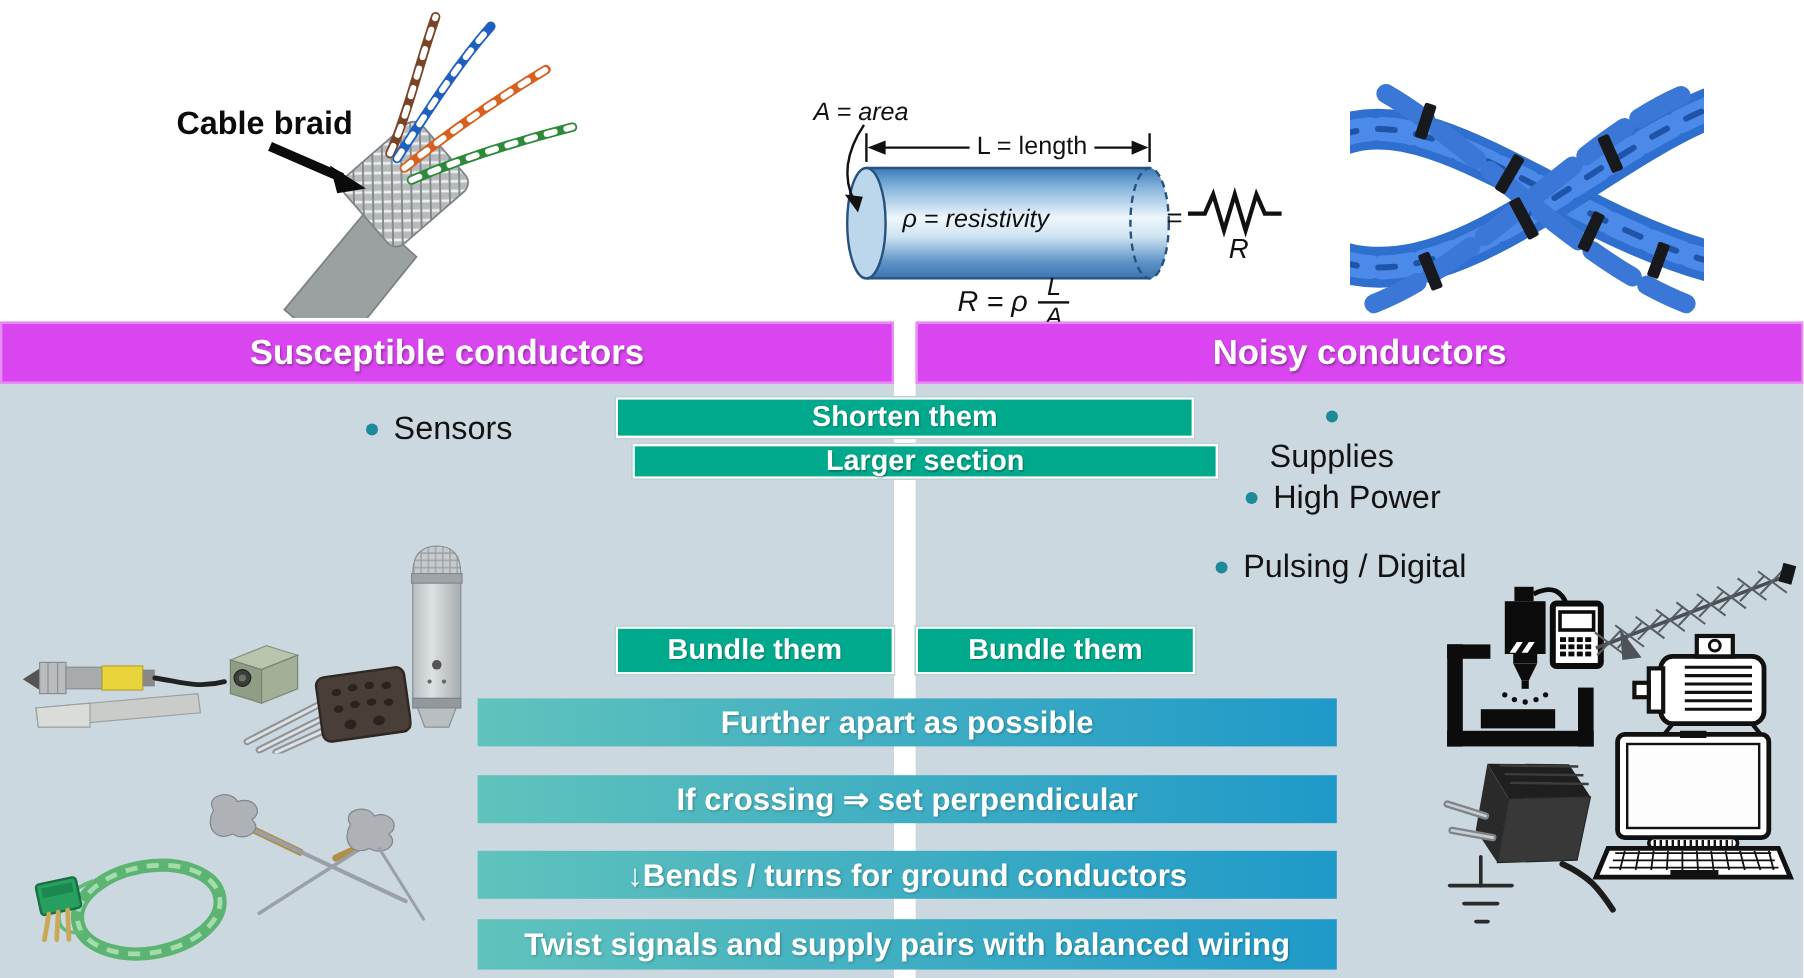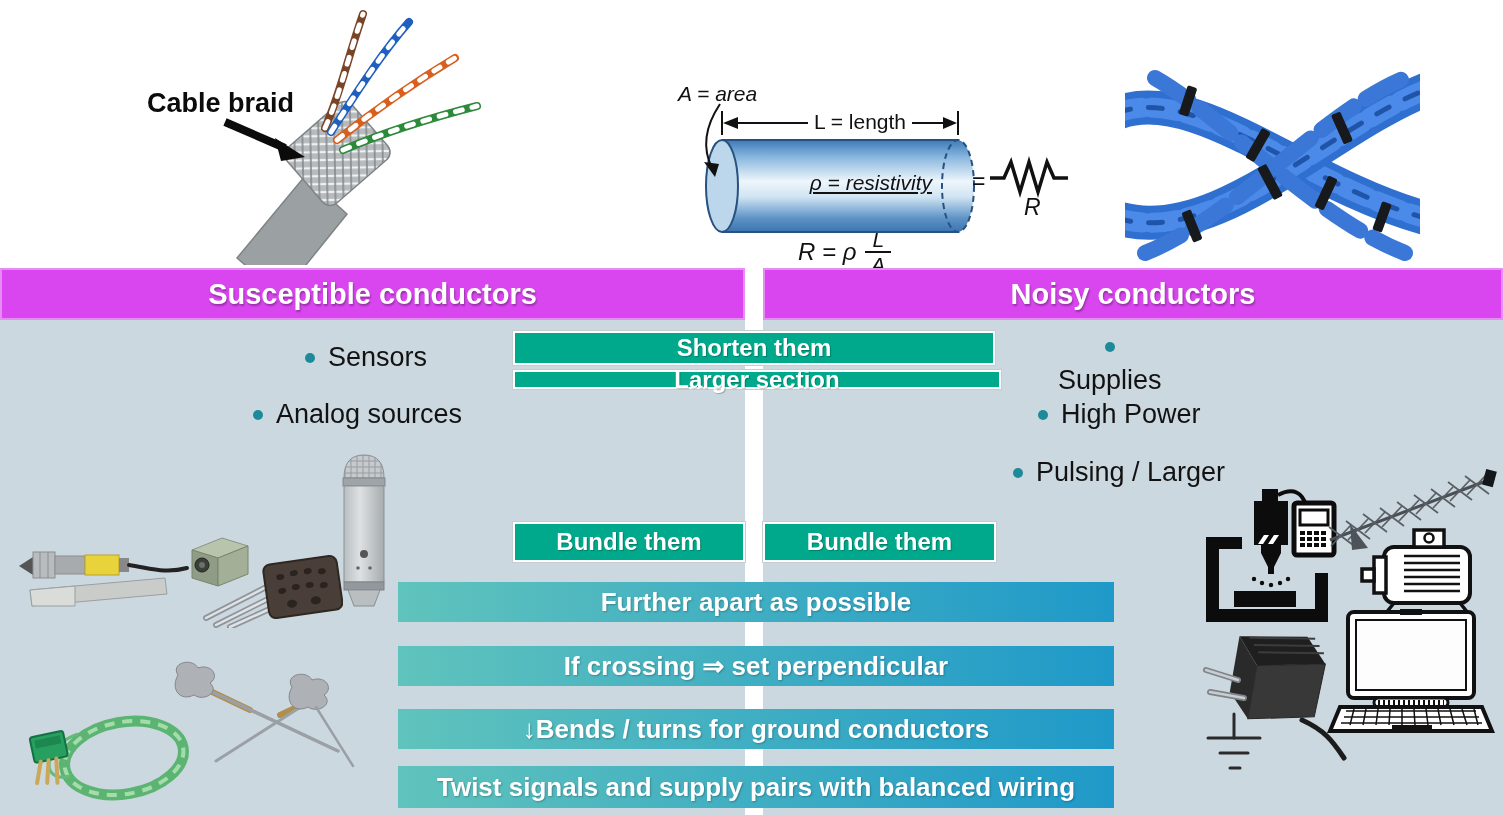--- a/index.html
+++ b/index.html
@@ -24,42 +24,42 @@
           font-size:27px;color:#121212;white-space:nowrap;}
   .bullet .dot{width:10px;height:10px;border-radius:50%;background:#1d8a99;flex:0 0 auto;}
 
   
   .action{position:absolute;background:#00a98b;border:2px solid #fff;
           box-shadow:0 0 0 1px #c2cdd4;color:#fff;font-weight:bold;
           display:flex;align-items:center;justify-content:center;
           font-size:24px;text-shadow:1px 1px 1px rgba(0,0,0,.25);
           box-sizing:border-box;z-index:5;}
   #act-shorten{left:513px;top:331px;width:482px;height:34px;}
-  #act-larger {left:513px;top:370px;width:488px;height:19px;}
+  #act-larger {left:527px;top:370px;width:488px;height:29px;}
   #act-bundle-left {left:513px;top:522px;width:232px;height:40px;}
   #act-bundle-right{left:763px;top:522px;width:233px;height:40px;}
 
   
   .bar{position:absolute;left:398px;width:716px;height:40px;
        background:linear-gradient(90deg,#60c3bc,#1f99c9);
        color:#fff;font-weight:bold;display:flex;align-items:center;justify-content:center;
        font-size:26px;text-shadow:1px 1px 2px rgba(0,0,0,.25);z-index:5;}
   #bar-0{top:582px;}
   #bar-1{top:646px;}
   #bar-2{top:709px;}
   #bar-3{top:766px;height:42px;}
 
   
   #fig-cable{left:85px;top:0;width:490px;height:265px;}
   #cable-label{position:absolute;left:62px;top:88px;font-size:27px;font-weight:bold;color:#0b0b0b;}
   #fig-res{left:660px;top:78px;width:440px;height:190px;}
   .rlabel{position:absolute;color:#111;font-size:21px;white-space:nowrap;}
   #res-area{left:18px;top:4px;font-style:italic;}
   #res-length{left:150px;top:32px;width:100px;text-align:center;}
-  #res-rho{left:92px;top:93px;width:180px;text-align:right;font-style:italic;text-decoration:underline;}
+  #res-rho{left:92px;top:93px;width:180px;text-align:left;font-style:italic;}
   #res-eq{left:312px;top:90px;font-size:23px;}
   #res-r{left:364px;top:116px;font-size:23px;font-style:italic;}
   #res-formula{left:138px;top:150px;display:flex;align-items:center;gap:9px;
                font-size:24px;font-style:italic;color:#111;position:absolute;}
   #res-formula .frac{display:inline-flex;flex-direction:column;align-items:center;
                      font-size:21px;line-height:1.1;}
   #res-formula .num{padding:0 7px;border-bottom:2px solid #111;}
   #fig-bundle{left:1125px;top:68px;width:295px;height:195px;}
 
   
@@ -192,35 +192,31 @@
 
   <div class="hdr" id="hdr-left">Susceptible conductors</div>
   <div class="hdr" id="hdr-right">Noisy conductors</div>
   <div class="panel" id="panel-left"></div>
   <div class="panel" id="panel-right"></div>
 
   <div class="bullet" style="left:305px;top:342px;">
     <span class="dot"></span>
     <span>Sensors</span>
   </div>
-  <div class="bullet" style="left:253px;top:399px;">
-    <span class="dot"></span>
-    <span>Analog sources</span>
-  </div>
   <div class="bullet" style="left:1058px;top:342px;flex-direction:column;">
     <span class="dot"></span>
     <span>Supplies</span>
   </div>
   <div class="bullet" style="left:1038px;top:399px;">
     <span class="dot"></span>
     <span>High Power</span>
   </div>
   <div class="bullet" style="left:1013px;top:457px;">
     <span class="dot"></span>
-    <span>Pulsing / Larger</span>
+    <span>Pulsing / Digital</span>
   </div>
 
   <div class="action" id="act-shorten">Shorten them</div>
   <div class="action" id="act-larger">Larger section</div>
   <div class="action" id="act-bundle-left">Bundle them</div>
   <div class="action" id="act-bundle-right">Bundle them</div>
 
   <div class="bar" id="bar-0">Further apart as possible</div>
   <div class="bar" id="bar-1">If crossing ⇒ set perpendicular</div>
   <div class="bar" id="bar-2">↓Bends / turns for ground conductors</div>

